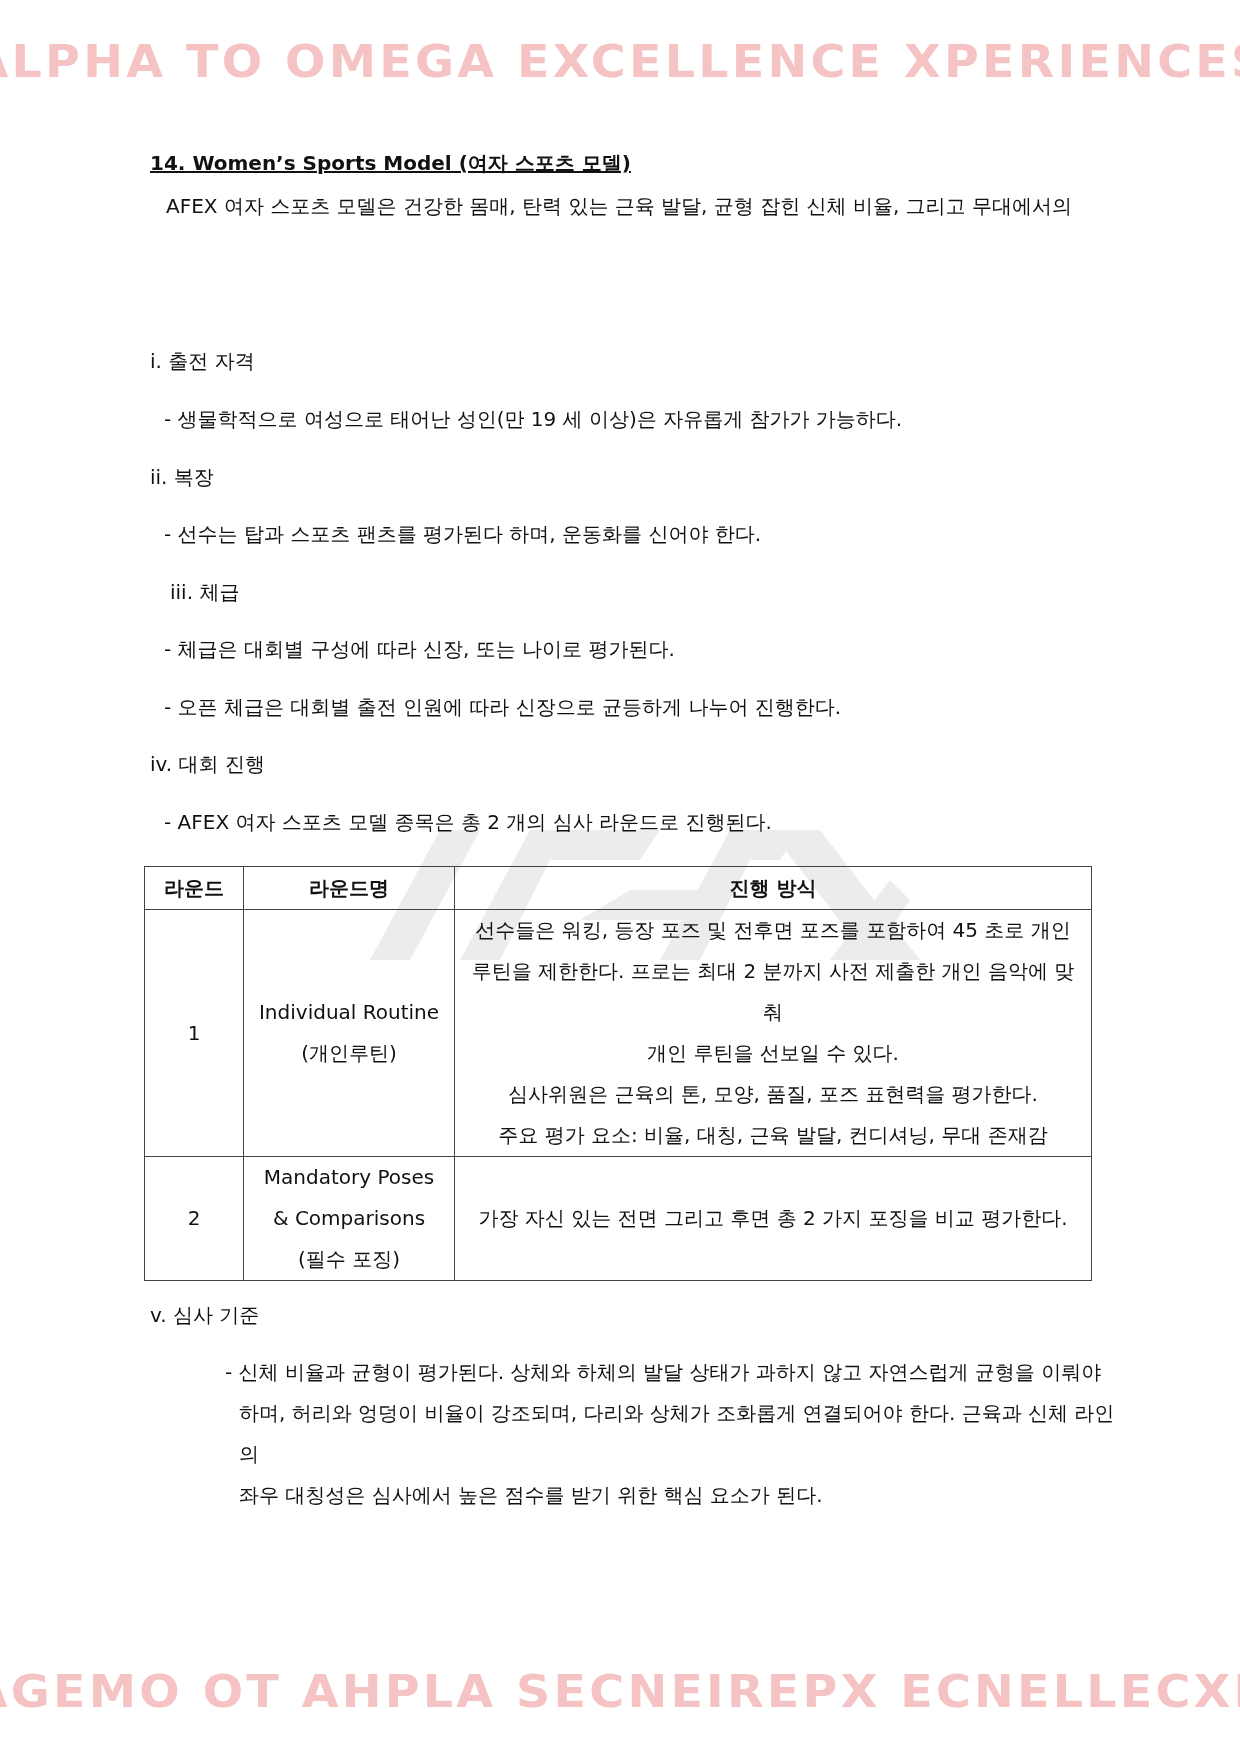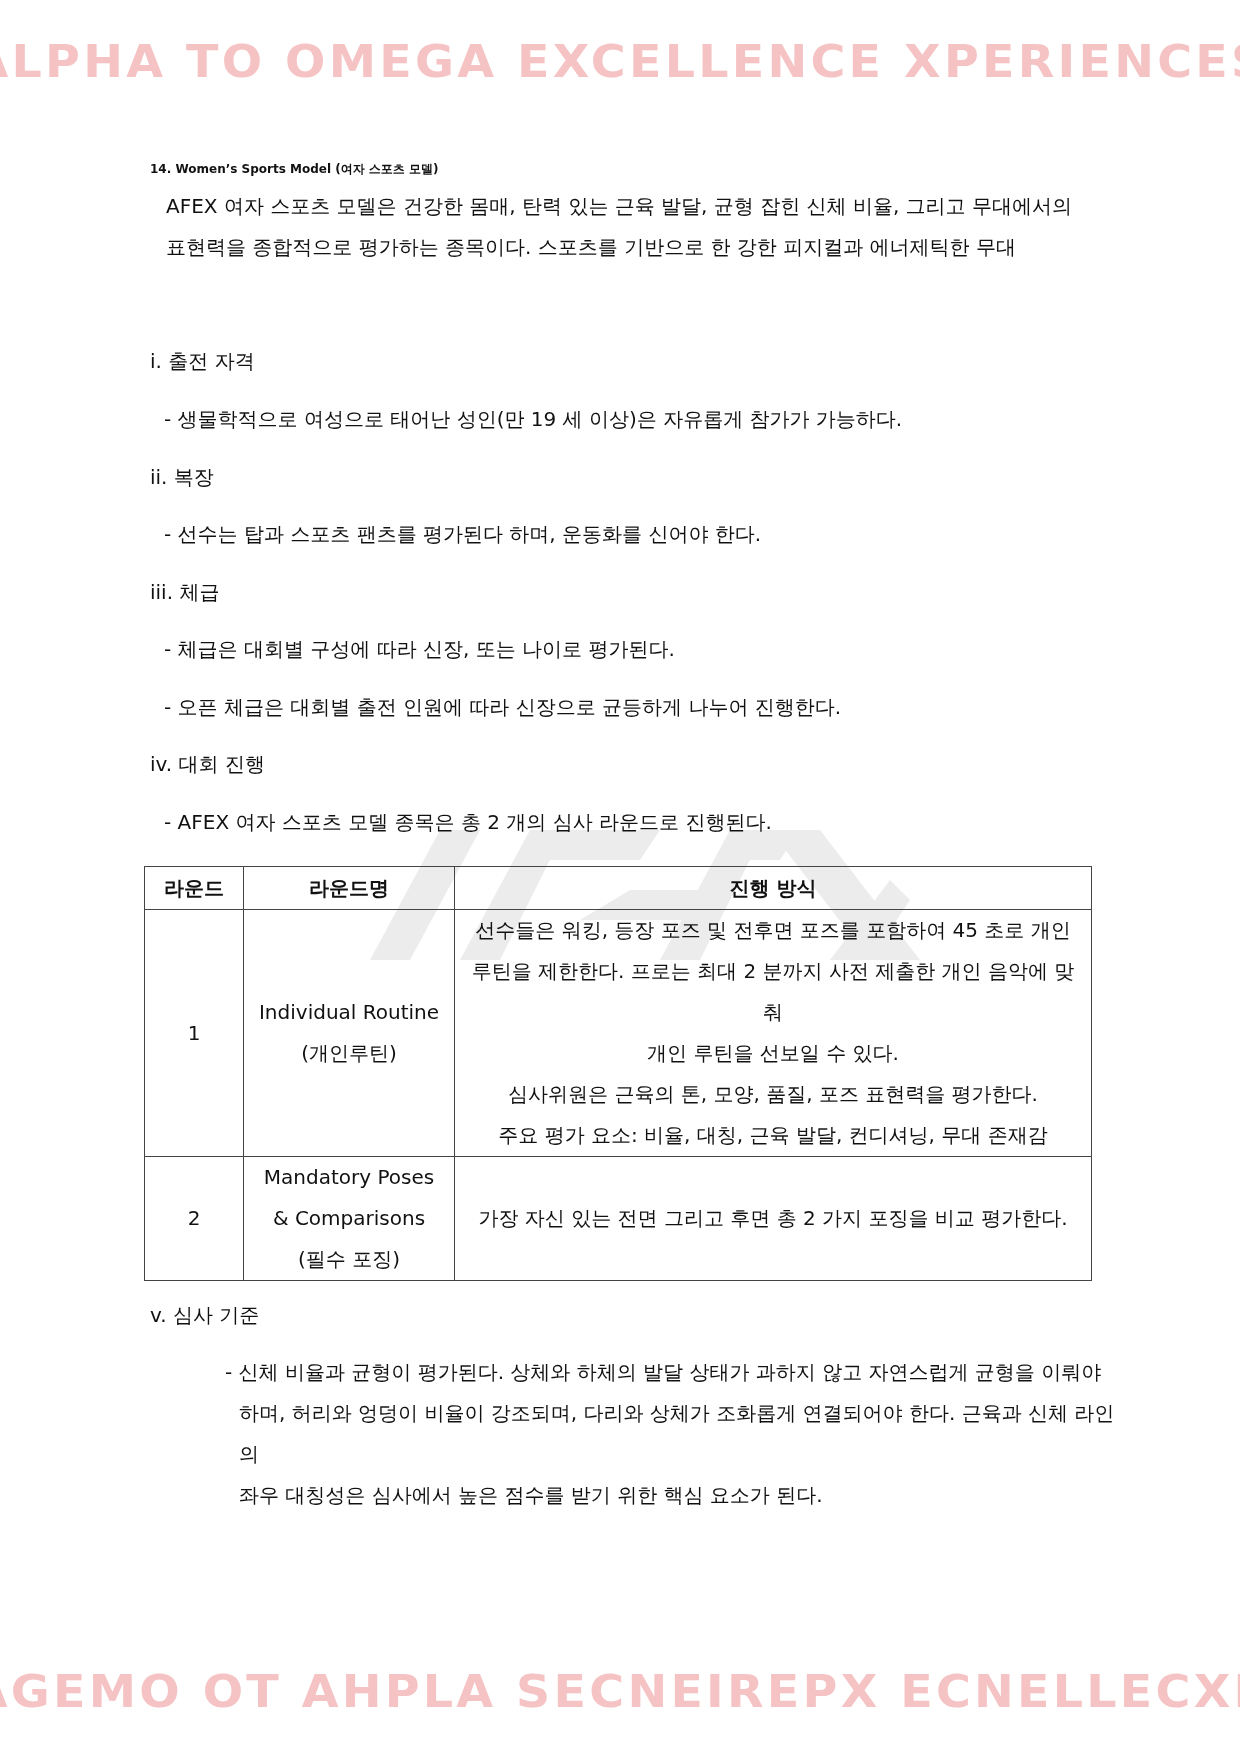--- a/index.html
+++ b/index.html
@@ -5,21 +5,21 @@
   html, body { margin: 0; padding: 0; background: #ffffff; }
   body { width: 1240px; height: 1752px; position: relative; overflow: hidden;
          font-family: "DejaVu Sans", "Liberation Sans", sans-serif; color: #111; }
   .banner { position: absolute; left: 0; width: 1240px; text-align: center;
             font-family: "DejaVu Sans", sans-serif; font-weight: 900; font-size: 44px;
             letter-spacing: 3px; color: #f5c3c3; white-space: nowrap; transform: scaleX(1.08);
             transform-origin: center; }
   .banner.top { top: 36px; }
   .banner.bottom { top: 1666px; }
   .content { position: absolute; left: 150px; top: 150px; width: 950px; font-size: 20px; }
-  .title { position: absolute; top: 11px; left: 0; font-weight: bold; font-size: 12px; }
+  .title { position: absolute; top: 0; left: 0; font-weight: bold; font-size: 20px; text-decoration: underline; }
   .para { position: absolute; left: 16px; line-height: 41px; font-size: 20px; }
   .section { position: absolute; left: 0; font-size: 20px; }
   .bullet { position: absolute; left: 14px; font-size: 20px; }
   .watermark { position: absolute; left: 330px; top: 820px; width: 600px; height: 150px; opacity: 0.18; }
   table.rounds { position: absolute; left: 144px; top: 866px; width: 948px; border-collapse: collapse;
                  font-size: 20px; background: transparent; }
   table.rounds th, table.rounds td { border: 1.5px solid #444; text-align: center; vertical-align: middle; }
   table.rounds th { height: 40px; font-weight: bold; }
   table.rounds td { line-height: 41px; padding: 0 8px; }
   .c1 { width: 96px; } .c2 { width: 208px; }
@@ -36,27 +36,26 @@
   <polygon points="250,100 300,70 380,70 360,100" fill="#999"></polygon>
   <polygon points="330,140 400,10 470,10 450,40 420,40 370,140" fill="#999"></polygon>
   <polygon points="440,10 490,10 590,140 540,140" fill="#999"></polygon>
   <polygon points="500,140 560,60 580,80 540,140" fill="#999"></polygon>
 </svg>
 
 <div class="content">
   <div class="title">14. Women’s Sports Model (여자 스포츠 모델)</div>
   <div class="para" style="top:36px;">
     <div>AFEX 여자 스포츠 모델은 건강한 몸매, 탄력 있는 근육 발달, 균형 잡힌 신체 비율, 그리고 무대에서의</div>
-    <div>표현력을 종합적으로 평가하는 종목이다.  스포츠를 기반으로 한 강한 피지컬과 에너제틱한 무대</div>
   </div>
   <div class="section" style="top:198px;">i. 출전 자격</div>
   <div class="bullet" style="top:256px;">- 생물학적으로 여성으로 태어난 성인(만 19 세 이상)은 자유롭게 참가가 가능하다.</div>
   <div class="section" style="top:314px;">ii. 복장</div>
   <div class="bullet" style="top:371px;">- 선수는 탑과 스포츠 팬츠를 평가된다 하며, 운동화를 신어야 한다.</div>
-  <div class="section" style="top:429px;">iii. 체급</div>
+  <div class="section" style="top:429px;margin-left:20px;">iii. 체급</div>
   <div class="bullet" style="top:486px;">- 체급은 대회별 구성에 따라 신장, 또는 나이로 평가된다.</div>
   <div class="bullet" style="top:544px;">- 오픈 체급은 대회별 출전 인원에 따라 신장으로 균등하게 나누어 진행한다.</div>
   <div class="section" style="top:601px;">iv. 대회 진행</div>
   <div class="bullet" style="top:659px;">- AFEX 여자 스포츠 모델 종목은 총 2 개의 심사 라운드로 진행된다.</div>
   <div class="section" style="top:1152px; left:0;">v. 심사 기준</div>
 </div>
 
 <table class="rounds">
   <thead>
     <tr>

